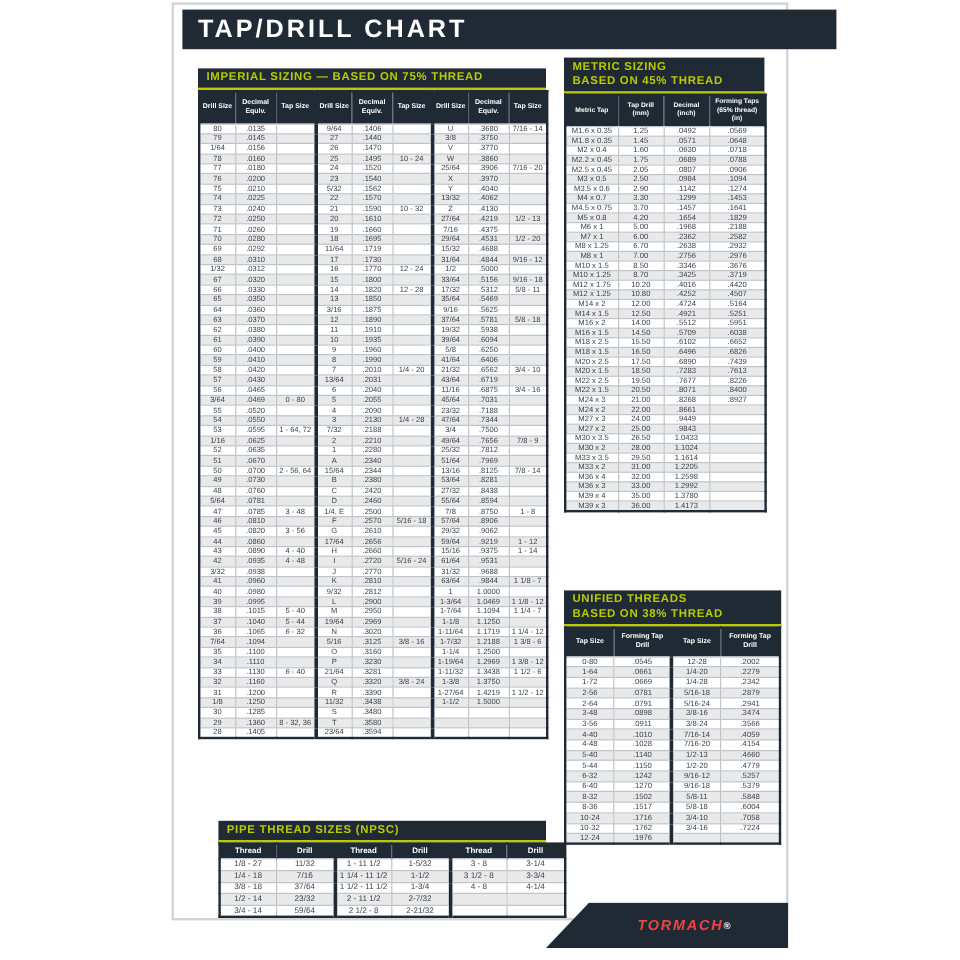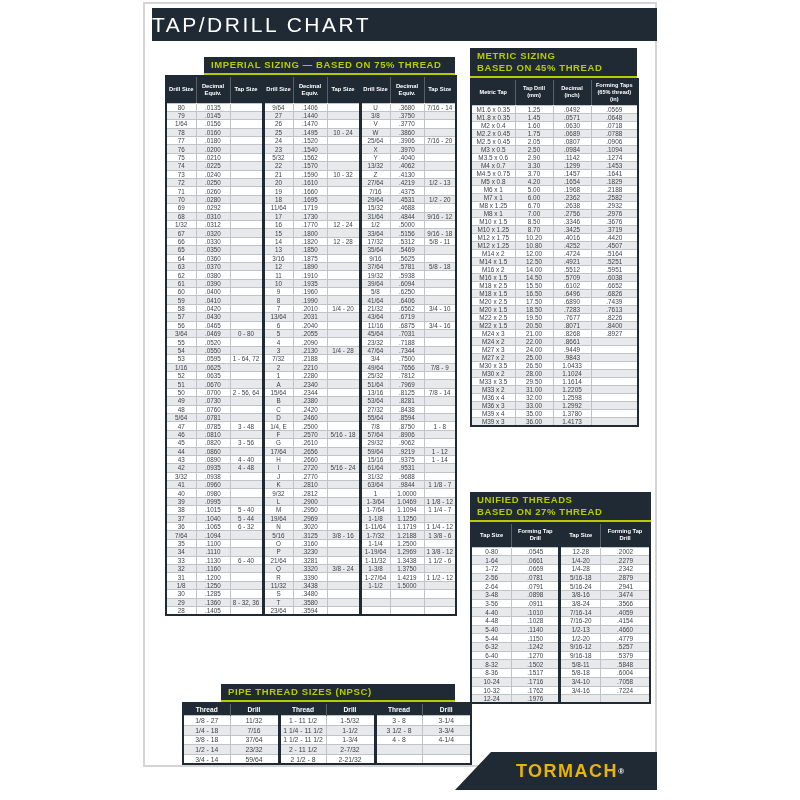--- a/index.html
+++ b/index.html
@@ -1,26 +1,26 @@
 <!DOCTYPE html>
 <html><head>
 <meta charset="utf-8">
 <style>
   * { margin:0; padding:0; box-sizing:border-box; }
   html,body { width:800px; height:800px; background:#ffffff;
     font-family:"Liberation Sans", sans-serif; position:relative; overflow:hidden; }
   .frame { position:absolute; left:143px; top:2px; width:514px; height:765px;
     border:2px solid #d2d4d6; background:#ffffff; }
-  .titlebar { position:absolute; left:152px; top:8px; width:505px; height:33px;
-    background:#1f2a35; color:#ffffff; font-weight:normal; font-size:21px;
-    letter-spacing:2.5px; line-height:33px; }
+  .titlebar { position:absolute; left:152px; top:8px; width:545px; height:33px;
+    background:#1f2a35; color:#ffffff; font-weight:bold; font-size:21px;
+    letter-spacing:2.5px; line-height:33px; padding-left:13px; }
   .sec { position:absolute; }
   .sec-title { background:#1f2a35; color:#b8cb00; font-weight:bold;
     border-bottom:2px solid #b8cb00; padding:2px 7px 2px 7px; letter-spacing:0.6px; }
-  .one-line { font-size:9.5px; line-height:12px;margin-left:39px; }
+  .one-line { font-size:9.5px; line-height:12px; }
   .two-line { font-size:9.5px; line-height:12px; }
   table { border-collapse:collapse; table-layout:fixed; width:100%;
     border:2px solid #1f2a35; }
   thead th { background:#1f2a35; color:#ffffff; font-weight:bold;
     text-align:center; vertical-align:middle; border-left:1px solid rgba(255,255,255,0.25);
     padding:2px 1px; }
   tbody td { text-align:center; vertical-align:middle; color:#3a3f45;
     border:1px solid #bfc4c8; overflow:hidden; white-space:nowrap; padding:0 1px; }
   tbody tr:nth-child(even) td { background:#e8e9eb; }
   tbody tr:nth-child(odd) td { background:#ffffff; }
@@ -47,21 +47,21 @@
   
   .pipe { left:165px; top:684px; width:290px;padding-left:17px; }
   .pipe thead th { font-size:6.6px; height:11px; }
   .pipe tbody td { font-size:6.8px; height:9.8px; }
   .pipe th:nth-child(2n):not(:last-child),
   .pipe td:nth-child(2n):not(:last-child) { border-right:3px solid #1f2a35; }
 
   .logo-banner { position:absolute; left:455px; top:752px; width:202px; height:38px;
     background:#1f2a35; clip-path:polygon(36px 0, 100% 0, 100% 100%, 0 100%);
     display:flex; align-items:center; justify-content:center; padding-left:28px; }
-  .logo-text { color:#eab308; font-weight:bold; font-size:18px; letter-spacing:1.5px; }
+  .logo-text { color:#ef4444; font-weight:bold; font-size:12px; letter-spacing:1.5px;font-style:italic; }
   .logo-reg { color:#ffffff; font-weight:bold; font-size:8px; vertical-align:super; }
 </style>
 </head>
 <body>
 
 <div class="frame"></div>
 
 <div class="titlebar">TAP/DRILL CHART</div>
 
 <div class="sec imperial">
@@ -1028,21 +1028,21 @@
           <td>1.4173</td>
           <td></td>
         </tr>
       </tbody>
   </table>
 </div>
 
 <div class="sec unified">
   <div class="sec-title two-line">
     <div>UNIFIED THREADS</div>
-    <div>BASED ON 27% THREAD</div>
+    <div>BASED ON 38% THREAD</div>
   </div>
   <table>
     <colgroup>
       <col style="width:38px">
         <col style="width:45px">
         <col style="width:38px">
         <col style="width:46px">
     </colgroup>
     <thead>
       <tr>

